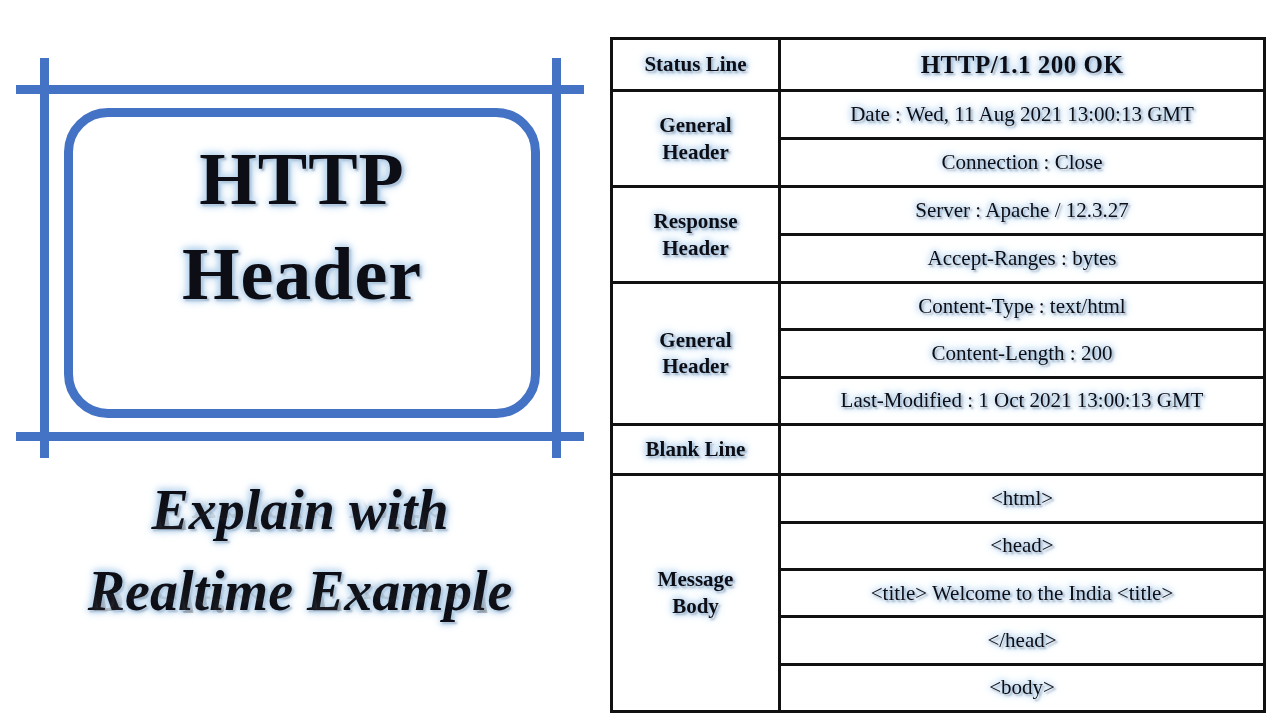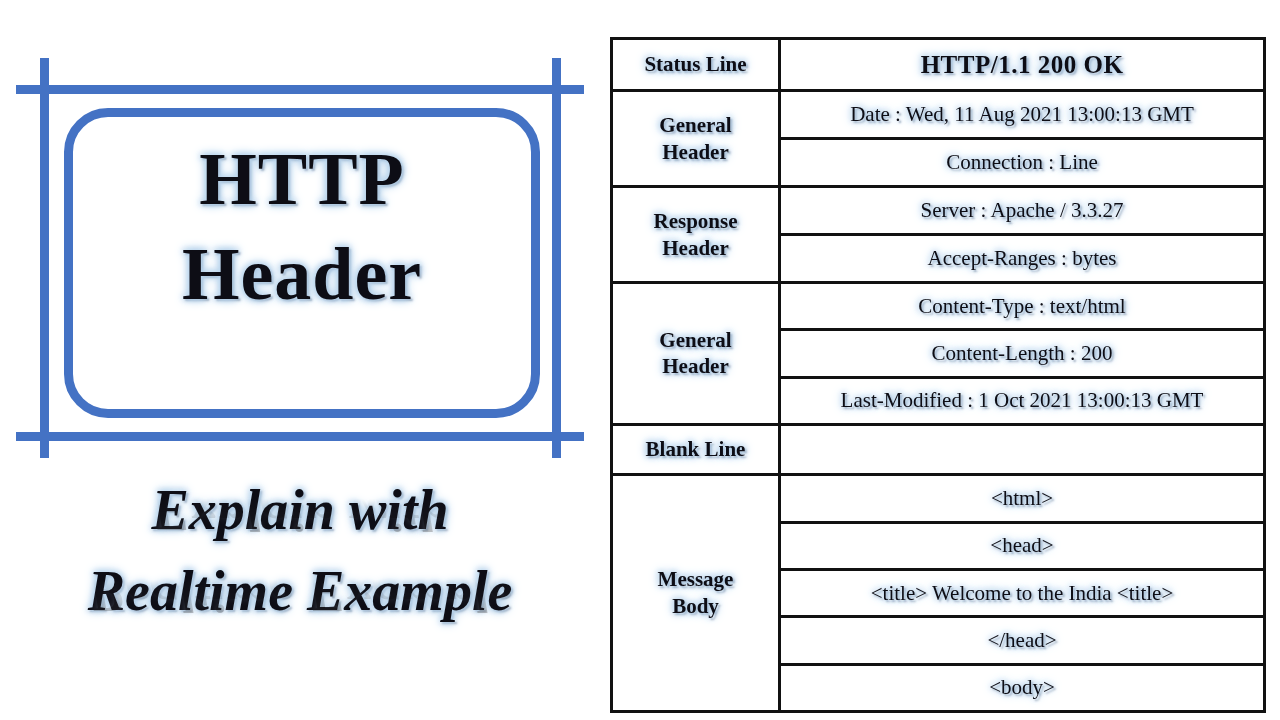--- a/index.html
+++ b/index.html
@@ -114,29 +114,29 @@
       </tr>
 
       <tr>
         <td class="label-cell glow-dark" rowspan="2">
           <span>General</span><br>
           <span>Header</span>
         </td>
         <td class="value-cell glow-dark">Date : Wed, 11 Aug 2021 13:00:13 GMT</td>
       </tr>
       <tr>
-        <td class="value-cell glow-dark">Connection : Line</td>
+        <td class="value-cell glow-dark">Connection : Close</td>
       </tr>
 
       <tr>
         <td class="label-cell glow-dark" rowspan="2">
           <span>Response</span><br>
           <span>Header</span>
         </td>
-        <td class="value-cell glow-dark">Server : Apache / 3.3.27</td>
+        <td class="value-cell glow-dark">Server : Apache / 12.3.27</td>
       </tr>
       <tr>
         <td class="value-cell glow-dark">Accept-Ranges : bytes</td>
       </tr>
 
       <tr>
         <td class="label-cell glow-dark" rowspan="3">
           <span>General</span><br>
           <span>Header</span>
         </td>

